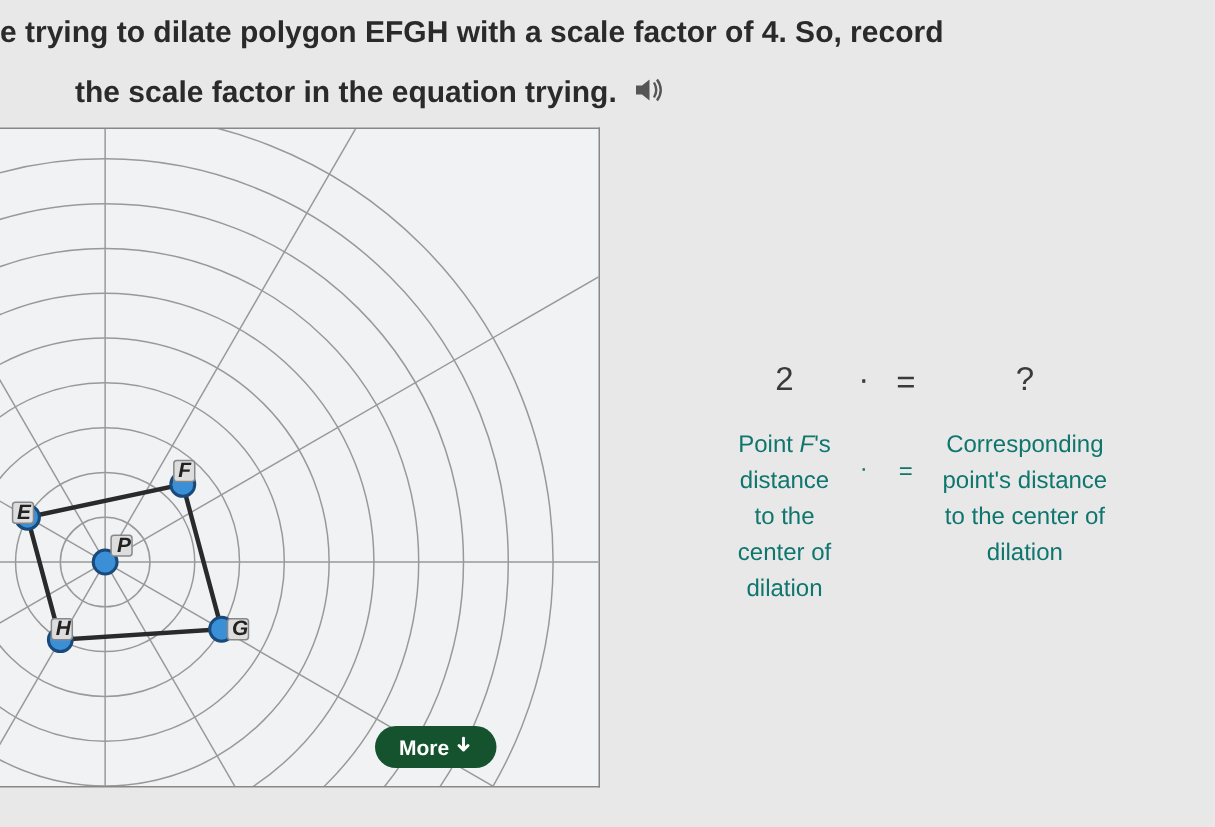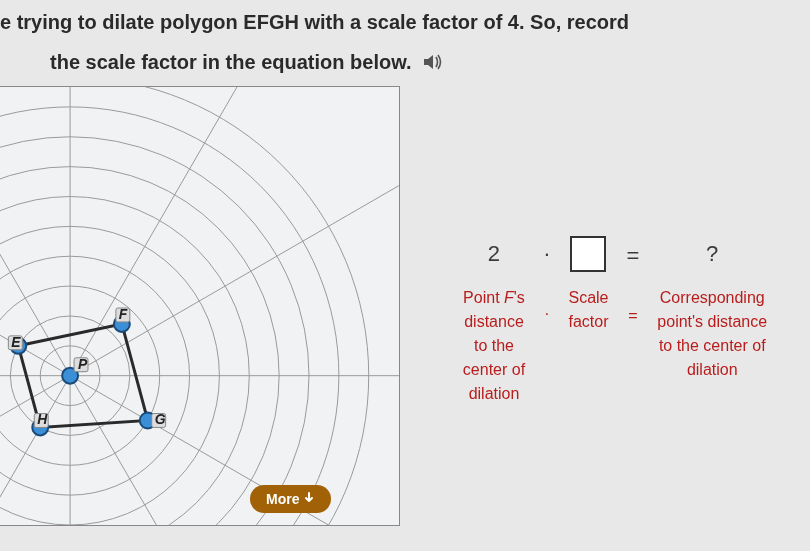--- a/index.html
+++ b/index.html
@@ -44,21 +44,21 @@
     }
     .graph-svg {
       width: 100%;
       height: 100%;
       display: block;
     }
     .more-btn {
       position: absolute;
       bottom: 12px;
       left: 250px;
-      background: #a16207;
+      background: #14532d;
       color: #fff;
       border: none;
       border-radius: 16px;
       padding: 6px 16px;
       font-size: 14px;
       font-weight: bold;
       cursor: pointer;
       display: flex;
       gap: 4px;
     }
@@ -87,21 +87,21 @@
       font-size: 22px;
       font-weight: 500;
       margin-bottom: 14px;
       height: 36px;
       display: flex;
       align-items: center;
       justify-content: center;
     }
     .eq-desc {
       font-size: 16px;
-      color: #b91c1c;
+      color: #0f766e;
     }
     .input-box {
       width: 36px;
       height: 36px;
       border: 2px solid #333;
       background: #fff;
       text-align: center;
       font-size: 20px;
     }
     .dot-op {
@@ -127,21 +127,21 @@
       font-size: 14px;
     }
   </style>
 </head>
 <body>
 
 <div class="question-text">
   <span>e trying to dilate polygon EFGH with a scale factor of 4. So, record</span>
 </div>
 <div class="question-text line2">
-  <span>the scale factor in the equation below.</span>
+  <span>the scale factor in the equation trying.</span>
   <span class="speaker-icon">
     <svg width="22" height="18" viewBox="0 0 22 18">
       <path d="M1 6 H5 L10 2 V16 L5 12 H1 Z" fill="#555"></path>
       <path d="M13 4 Q16 9 13 14" stroke="#555" stroke-width="1.6" fill="none"></path>
       <path d="M15 2 Q20 9 15 16" stroke="#555" stroke-width="1.6" fill="none"></path>
     </svg>
   </span>
 </div>
 
 <div class="content-area">
@@ -210,28 +210,20 @@
         <div class="eq-top">2</div>
         <div class="eq-desc">
           Point <i>F</i>'s<br>distance<br>to the<br>center of<br>dilation
         </div>
       </div>
       <div class="eq-col">
         <div class="dot-op">·</div>
         <div class="eq-desc eq-op2">·</div>
       </div>
       <div class="eq-col">
-        <div class="eq-top">
-          <input class="input-box" type="text" style="">
-        </div>
-        <div class="eq-desc">
-          Scale<br>factor
-        </div>
-      </div>
-      <div class="eq-col">
         <div class="eq-op">=</div>
         <div class="eq-desc eq-op2">=</div>
       </div>
       <div class="eq-col">
         <div class="eq-top">?</div>
         <div class="eq-desc">
           Corresponding<br>point's distance<br>to the center of<br>dilation
         </div>
       </div>
     </div>

